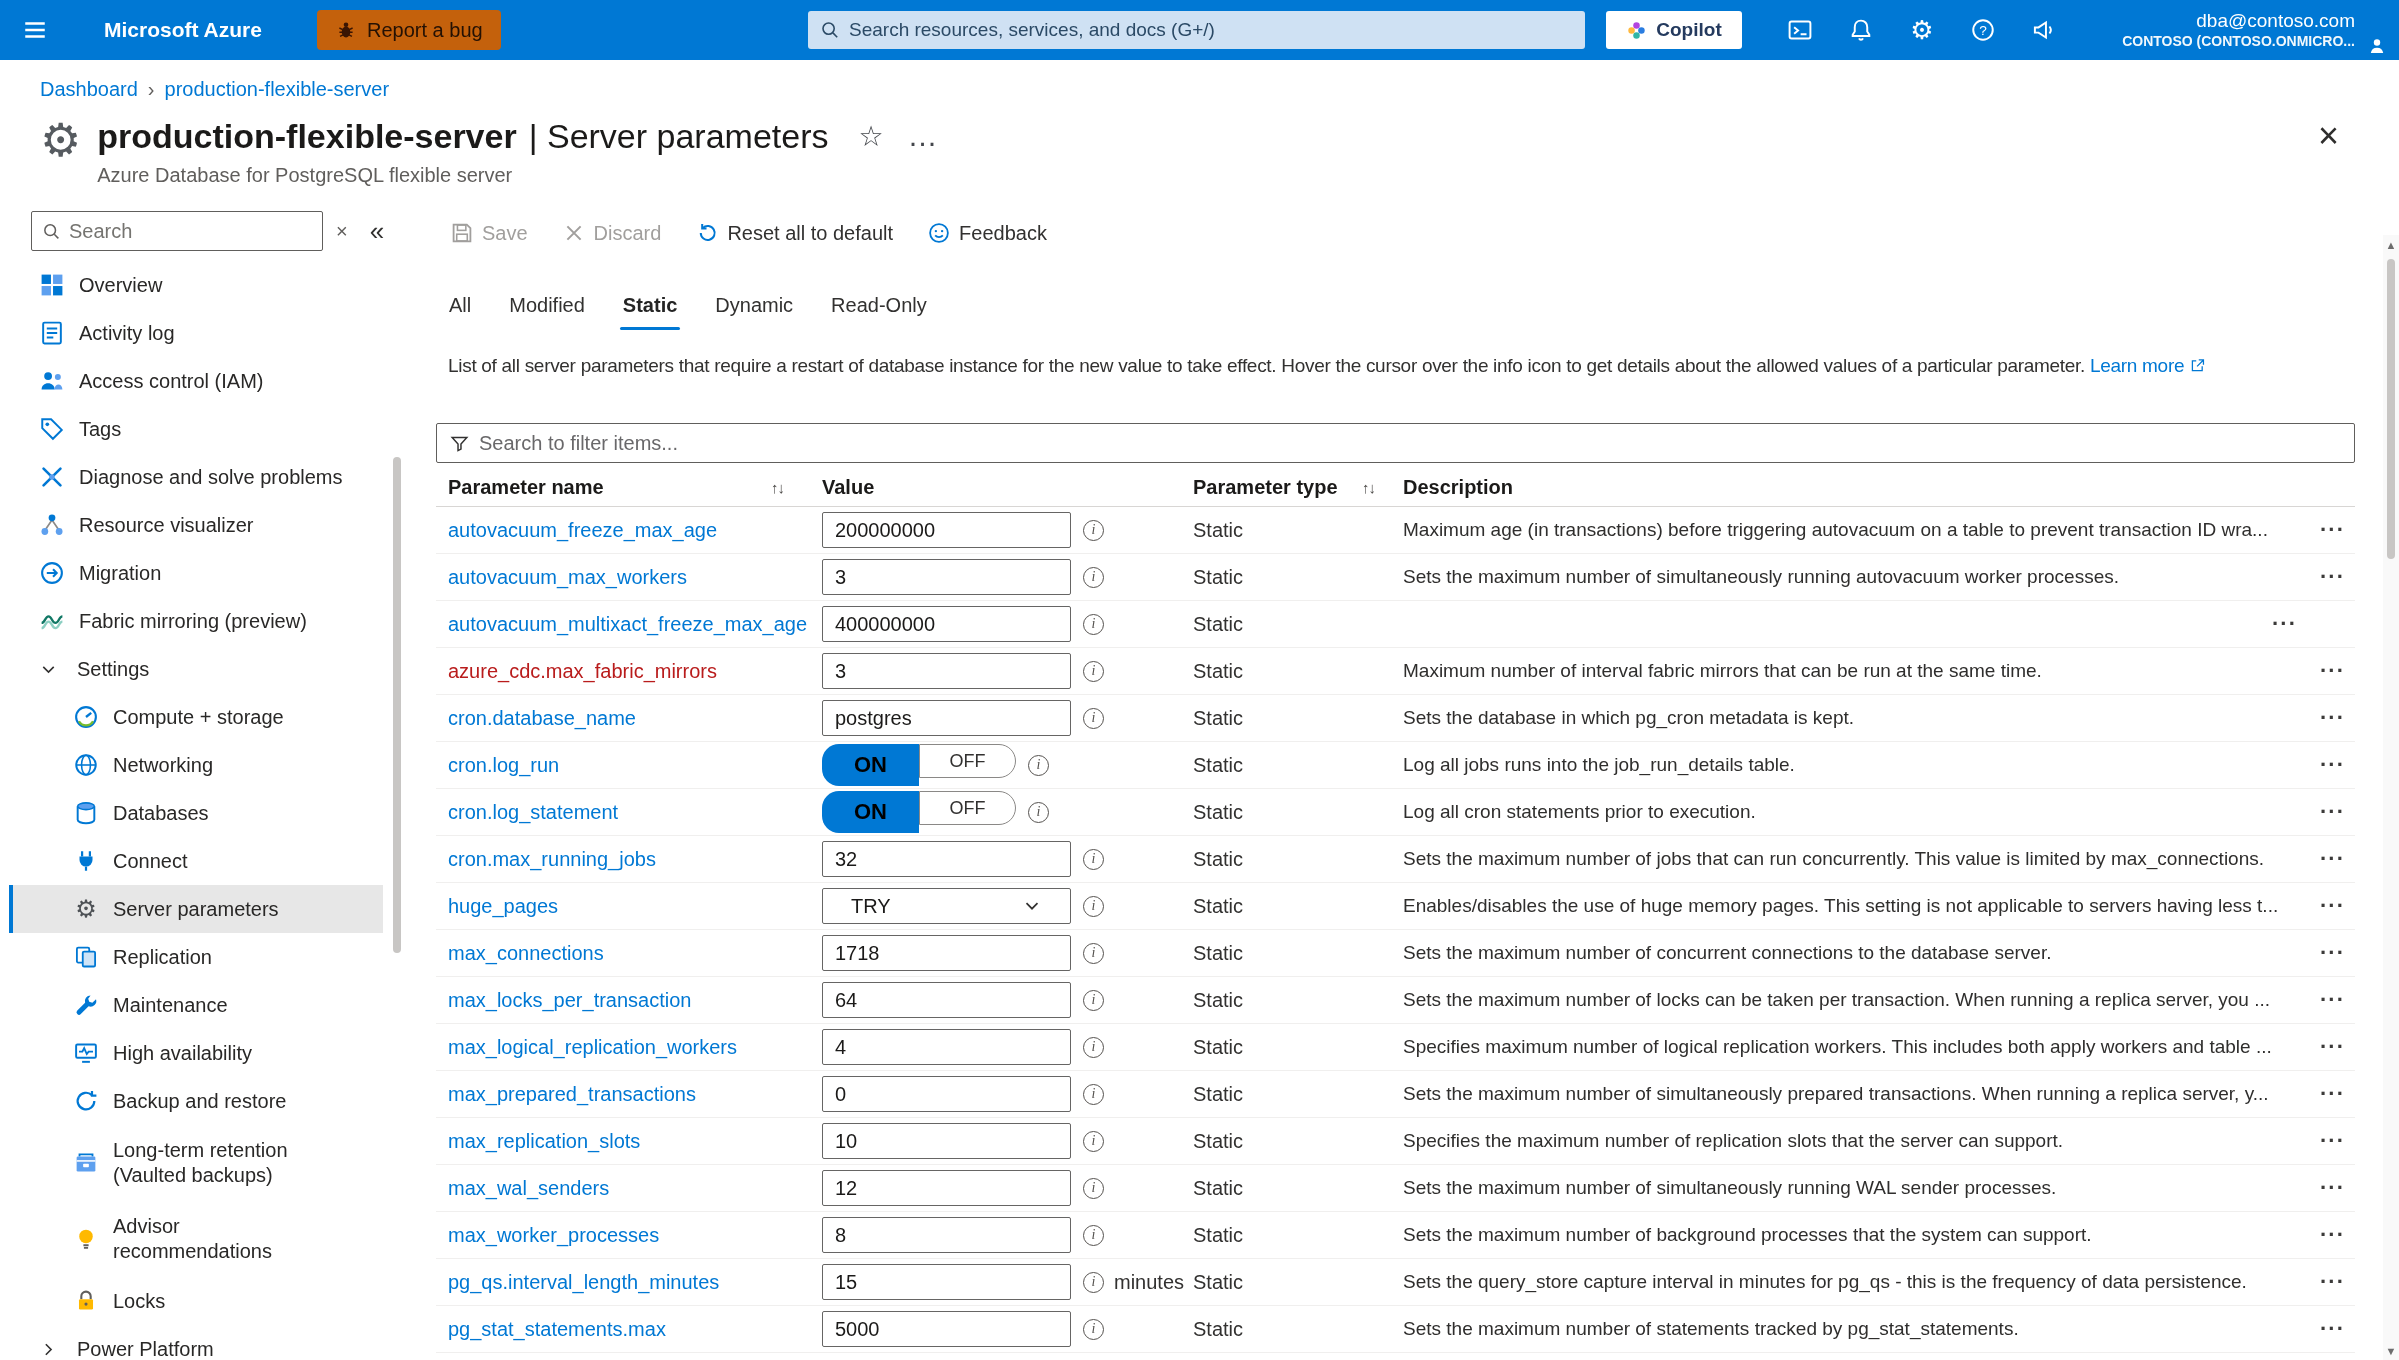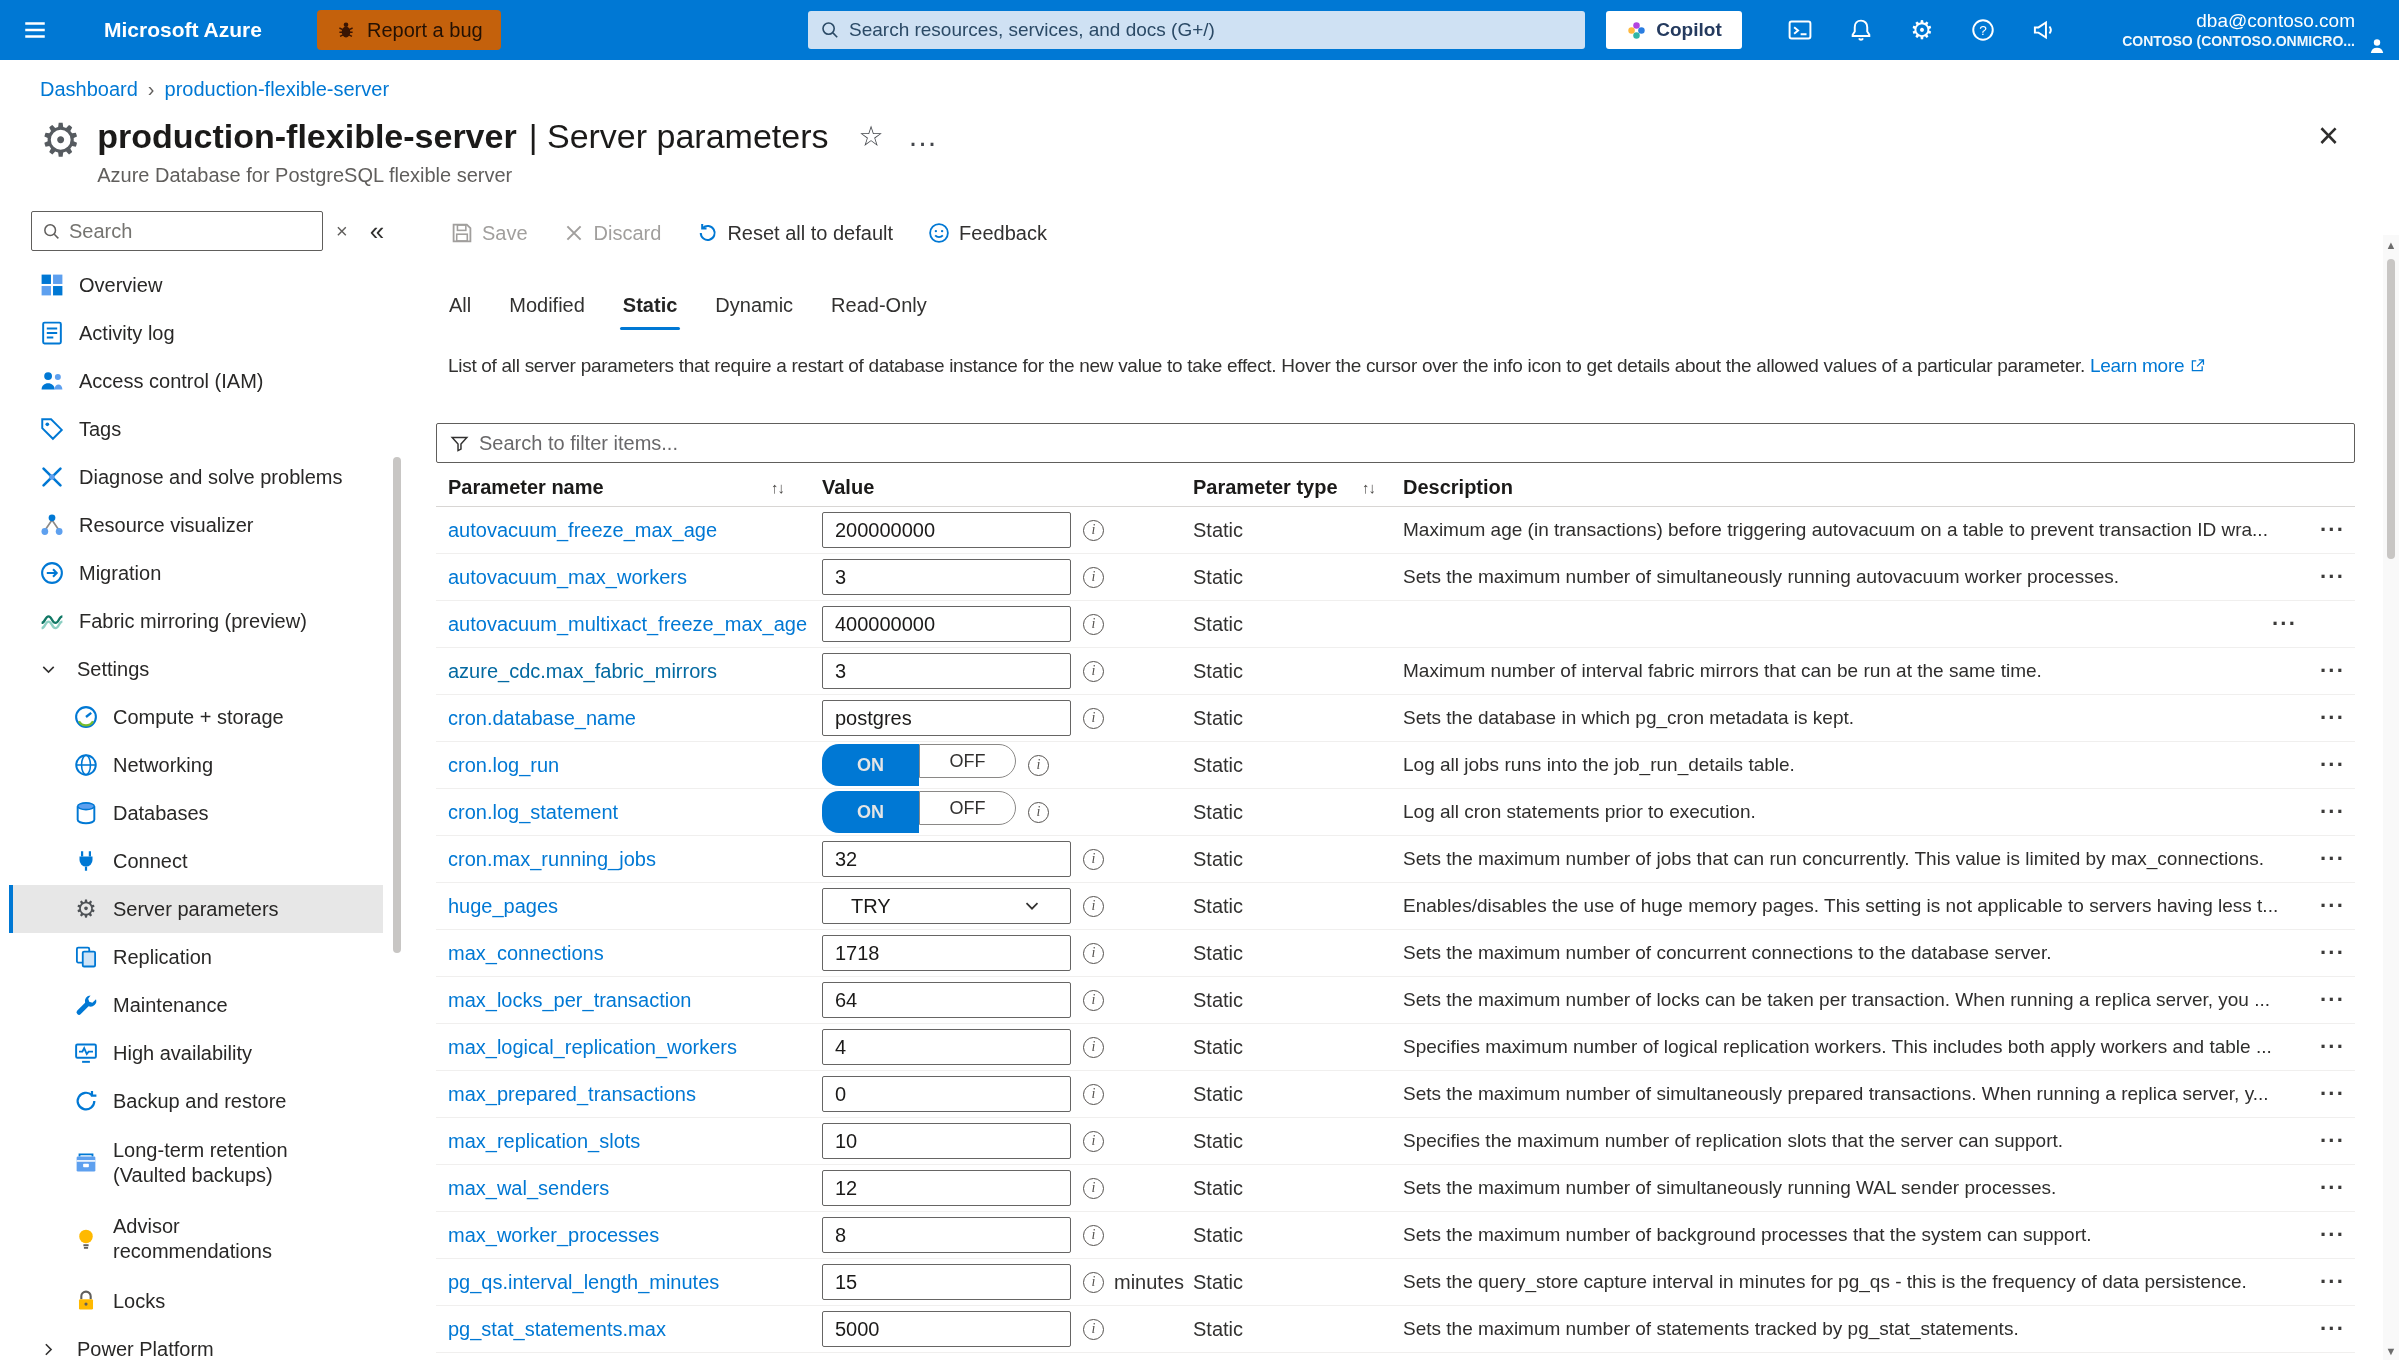--- a/index.html
+++ b/index.html
@@ -94,27 +94,27 @@
 
   .grid { display:grid; grid-template-columns:374px 371px 210px 1fr 48px; align-items:center; padding-left:12px; }
   .thead { margin-top:6px; height:38px; border-bottom:1px solid #d8d6d4; font-size:20px; font-weight:700; color:#1b1a19; }
   .th { display:flex; align-items:center; }
   .sort { margin-left:auto; font-size:15px; font-weight:400; color:#4f4d4b; letter-spacing:-1px; }
   .th-name .sort { margin-right:38px; }
   .th-type .sort { margin-right:28px; }
   .trow { height:47px; border-bottom:1px solid #f0efee; }
   .c-name { overflow:hidden; white-space:nowrap; padding-right:16px; }
   .param-link { color:#0078d4; font-size:20px; }
-  .param-plain { color:#0369a1; font-size:20px; }
+  .param-plain { color:#b91c1c; font-size:20px; }
   .c-value { display:flex; align-items:center; }
   .val-input { width:249px; height:36px; border:1px solid #666564; border-radius:2px; padding:0 12px; font-size:20px; color:#1b1a19; background:#fff; }
   .val-select { width:249px; height:36px; border:1px solid #666564; border-radius:2px; padding:0 28px; font-size:20px; color:#1b1a19; background:#fff; display:flex; align-items:center; justify-content:space-between; cursor:pointer; }
   .val-select .icon { width:20px; height:20px; }
   .toggle { display:inline-flex; cursor:pointer; }
-  .tg-on { width:97px; height:42px; background:#0078d4; color:#e5e5e5; border-radius:17px 0 0 17px; display:flex; align-items:center; justify-content:center; font-size:18px; font-weight:700; }
+  .tg-on { width:97px; height:42px; background:#0078d4; color:#000000; border-radius:17px 0 0 17px; display:flex; align-items:center; justify-content:center; font-size:22px; font-weight:700; }
   .tg-off { width:97px; height:34px; background:#fff; color:#323130; border:1px solid #8a8886; border-radius:0 17px 17px 0; display:flex; align-items:center; justify-content:center; font-size:18px; }
   .info { width:21px; height:21px; border:1.5px solid #55524f; border-radius:50%; display:inline-flex; align-items:center; justify-content:center; font-family:"Liberation Serif",serif; font-style:italic; font-size:14px; color:#55524f; margin-left:12px; flex:none; cursor:pointer; }
   .unit { font-size:20px; color:#323130; margin-left:10px; white-space:nowrap; }
   .c-type { font-size:20px; color:#323130; }
   .c-desc { font-size:19px; color:#2f2e2d; white-space:nowrap; overflow:hidden; padding-right:14px; }
   .c-more { font-size:22px; font-weight:700; color:#3b3a39; letter-spacing:1px; text-align:right; padding-right:10px; cursor:pointer; }
 
   
   .pagescroll { position:absolute; right:0; top:235px; bottom:0; width:16px; background:#f9f9f9; display:flex; flex-direction:column; align-items:center; padding:4px 0 3px 0; cursor:pointer; }
   .ps-arrow { font-size:11px; color:#6d6d6d; line-height:12px; }

